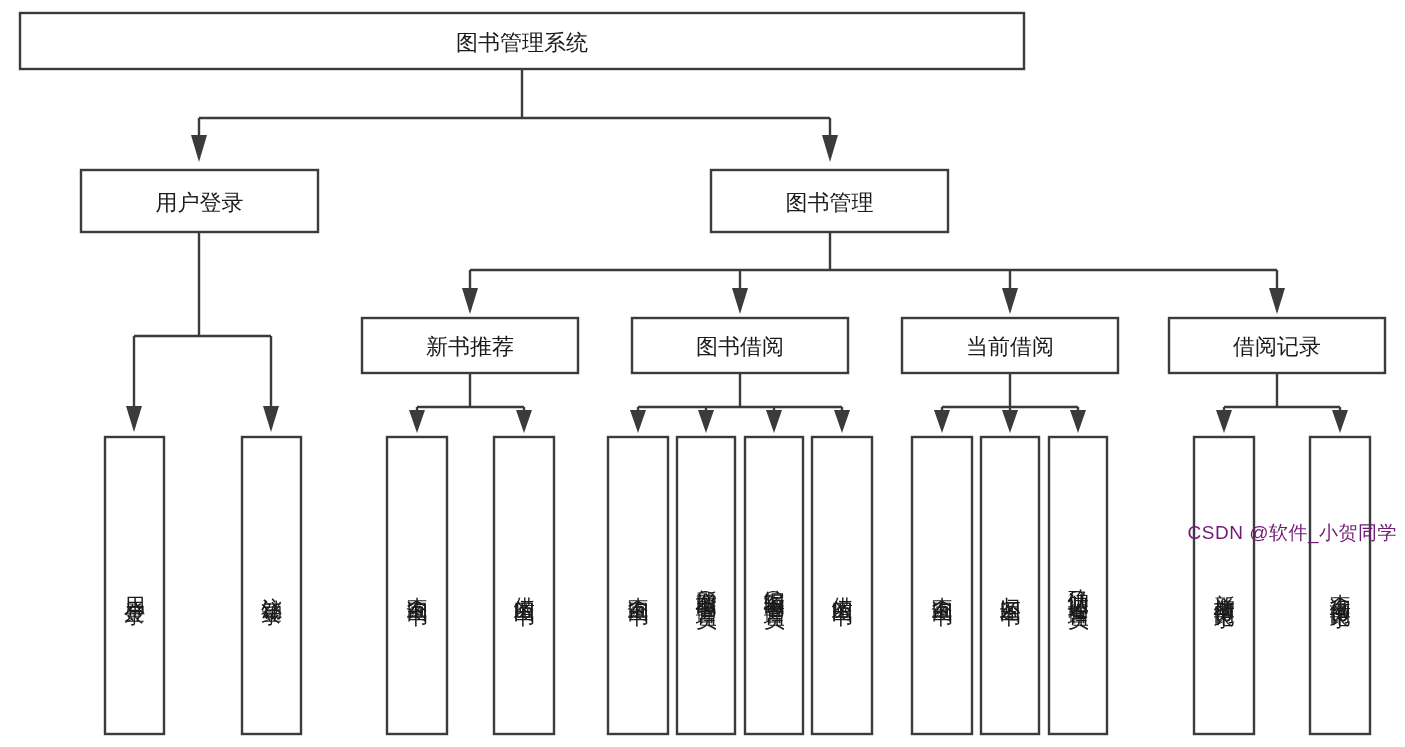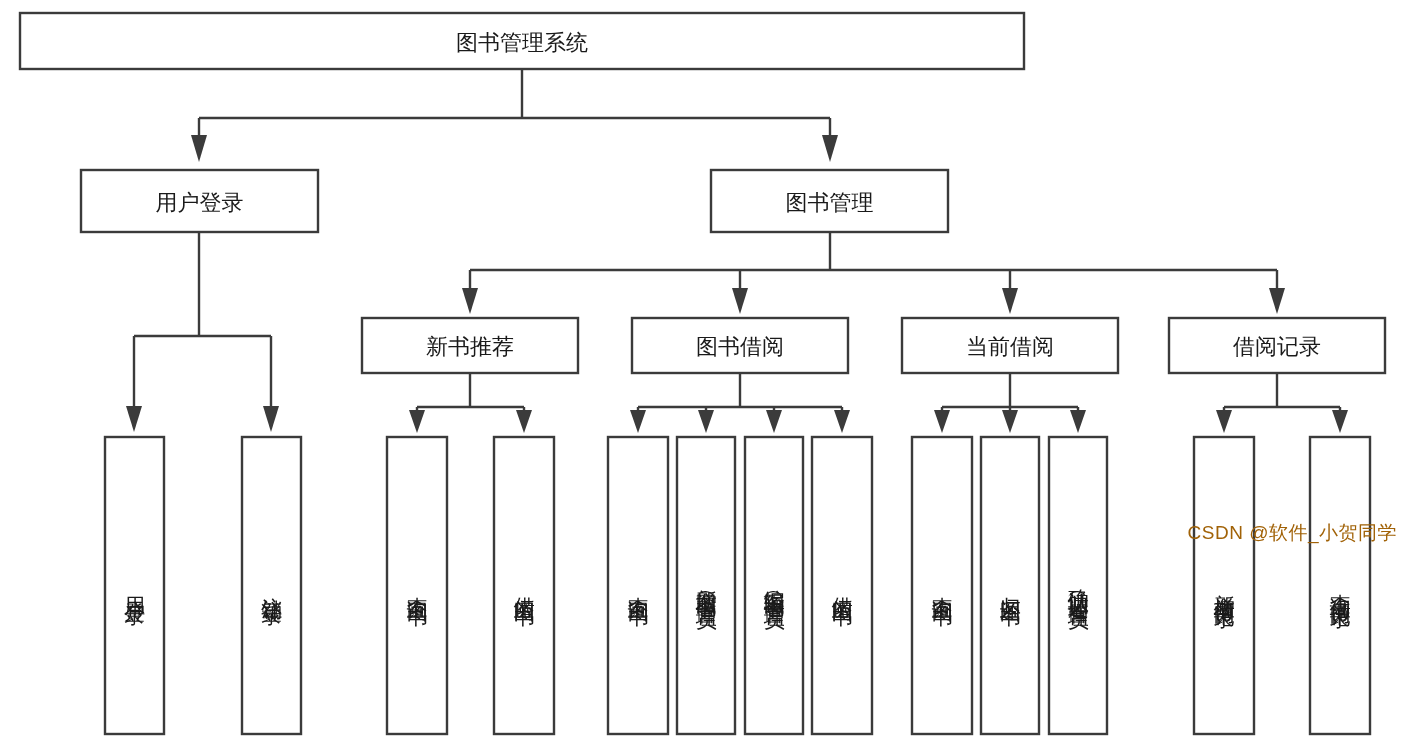--- a/index.html
+++ b/index.html
@@ -65,21 +65,21 @@
     white-space: nowrap;
     pointer-events: none;
     user-select: none;
   }
   .watermark {
     position: absolute;
     right: 8px;
     bottom: 6px;
     font-family: "Liberation Sans", "DejaVu Sans", sans-serif;
     font-size: 19px;
-    color: #a16207;
+    color: #701a75;
     letter-spacing: 0.5px;
     white-space: nowrap;
   }
 </style>
 </head>
 <body>
 
 <div id="diagram-root">
 
   <svg id="tree-svg" viewBox="0 0 1405 747" xmlns="http://www.w3.org/2000/svg">

